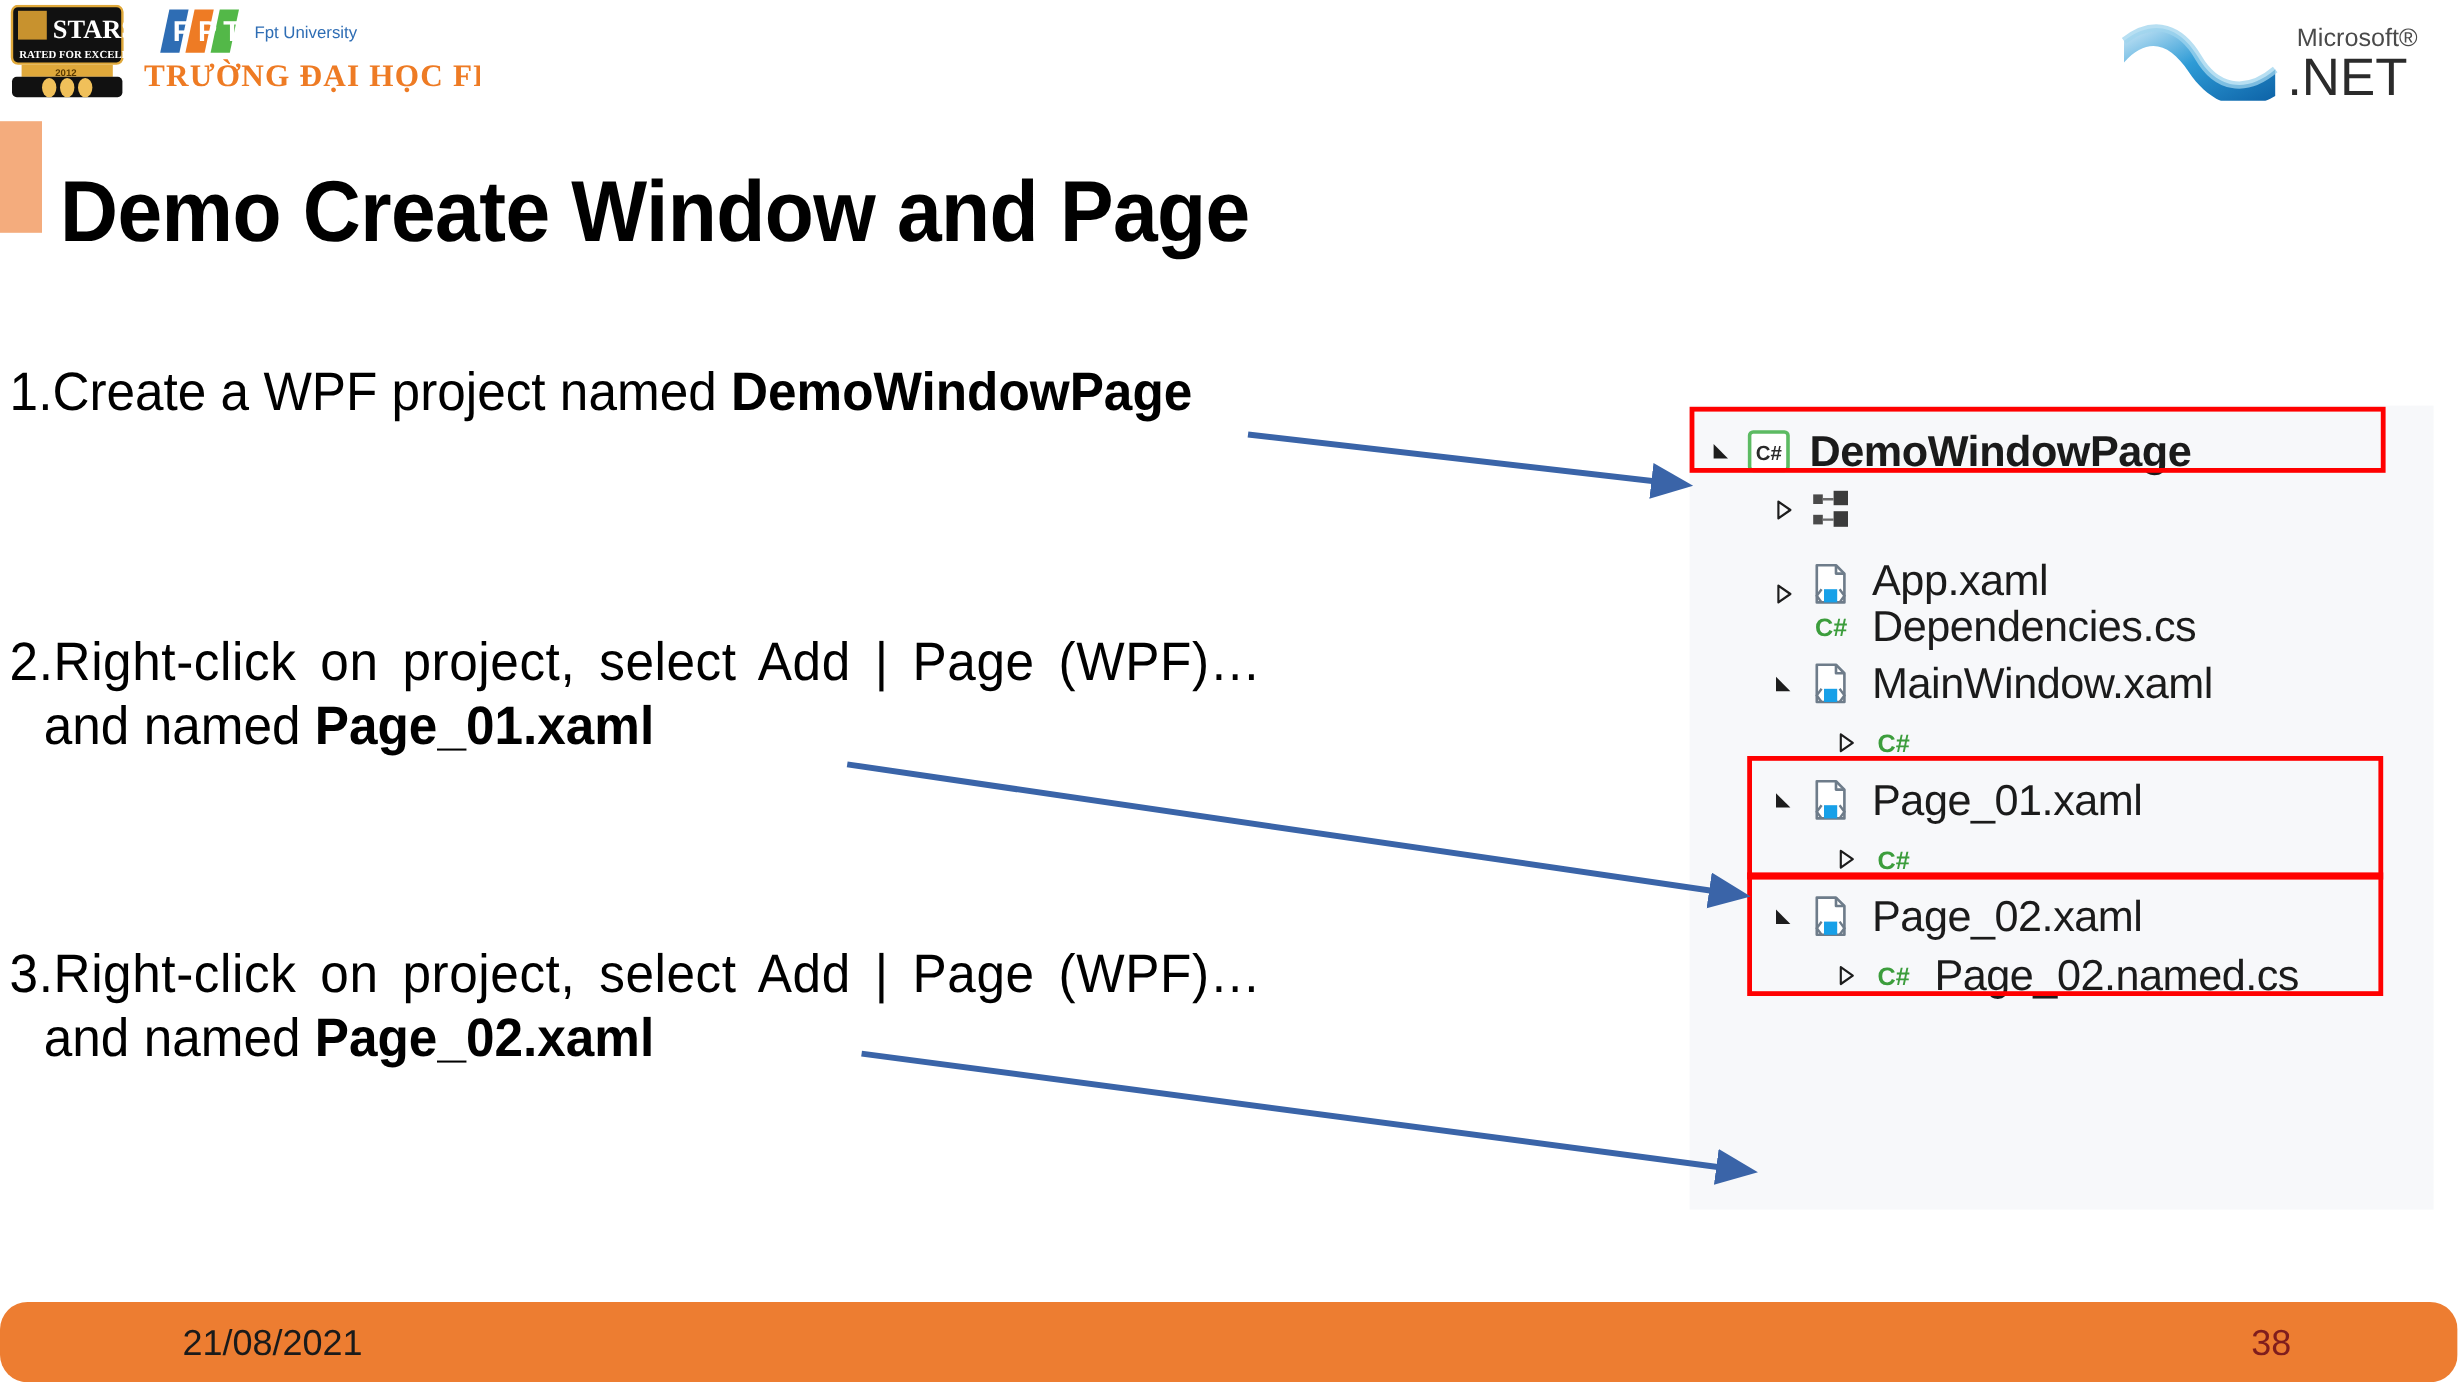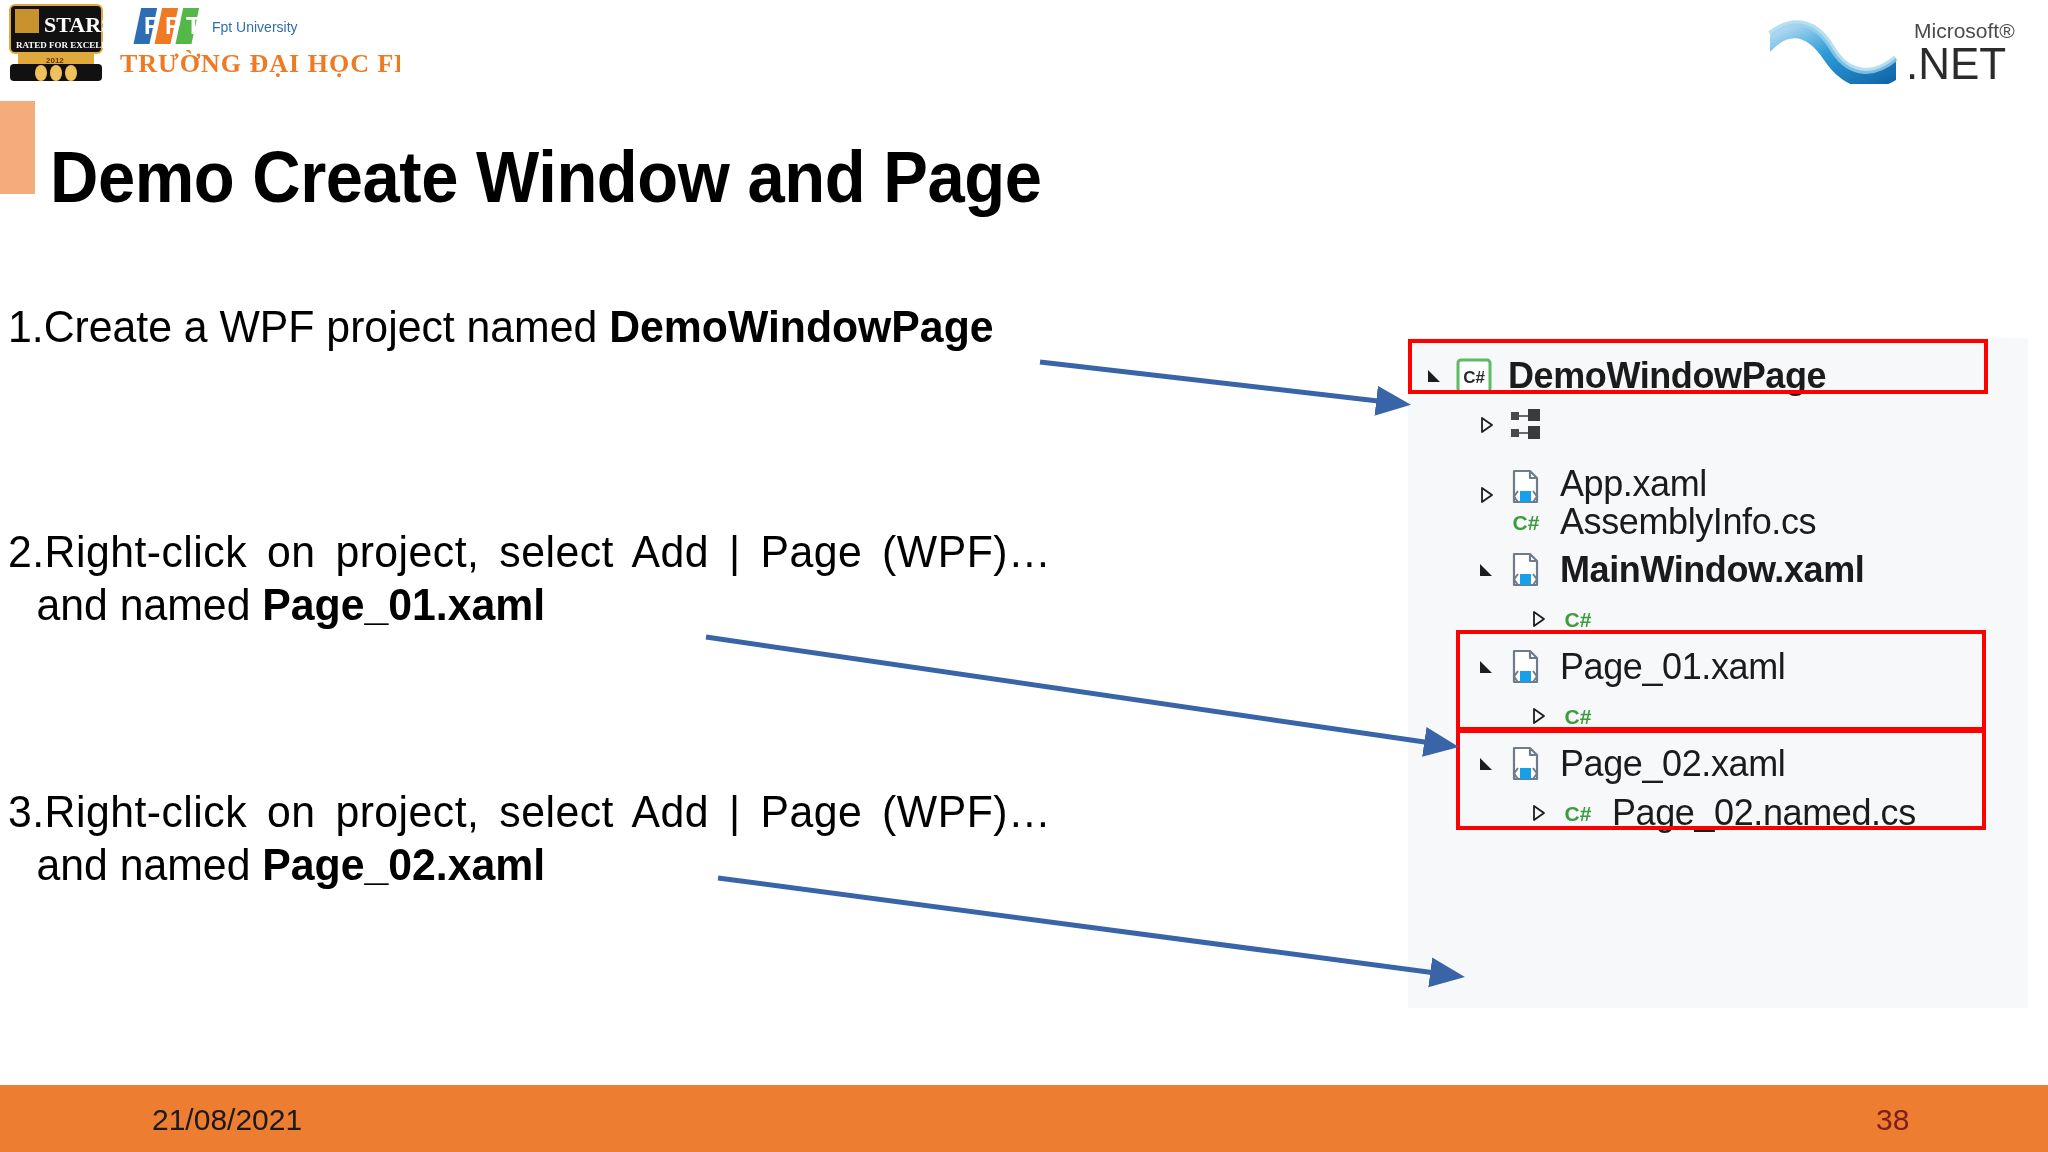--- a/index.html
+++ b/index.html
@@ -133,20 +133,21 @@
     width: 2048px; height: 1152px;
     pointer-events: none;
   }
 
   
   #footer-bar {
     position: absolute;
     left: 0; bottom: 0;
     width: 2048px; height: 67px;
     background: #ED7D31;
+    border-radius: 23px;
   }
   #footer-date {
     position: absolute;
     left: 152px; top: 18px;
     font-size: 30px;
     color: #1a1a1a;
   }
   #footer-page-number {
     position: absolute;
     left: 1876px; top: 18px;
@@ -280,23 +281,23 @@
       </div>
       <div class="se-row" style="top: 151.5px; left: 62px;">
         <span class="se-expander">
           <span></span>
         </span>
         <span class="se-icon">
           <svg width="34" height="34" viewBox="0 0 34 34">
             <text x="17" y="25" text-anchor="middle" font-family="'Liberation Sans',sans-serif" font-size="21" font-weight="bold" fill="#3C9D3C">C#</text>
           </svg>
         </span>
-        <span class="se-label">AssemblyInfo.cs</span>
-      </div>
-      <div class="se-row" style="top: 200px; left: 62px; font-weight: bold;">
+        <span class="se-label">Dependencies.cs</span>
+      </div>
+      <div class="se-row" style="top: 200px; left: 62px;">
         <span class="se-expander">
           <svg width="20" height="20" viewBox="0 0 20 20">
             <path d="M3 4 L15 16 L3 16 Z" fill="#1d1d1d"></path>
           </svg>
         </span>
         <span class="se-icon">
           <svg width="34" height="36" viewBox="0 0 34 36">
             <path d="M5 2 H21 L28 9 V33 H5 Z" fill="#ffffff" stroke="#6E7C8A" stroke-width="2.2" stroke-linejoin="round"></path>
             <path d="M21 2 V9 H28" fill="none" stroke="#6E7C8A" stroke-width="2.2" stroke-linejoin="round"></path>
             <rect x="11" y="22" width="11" height="11" fill="#17A0E8"></rect>

